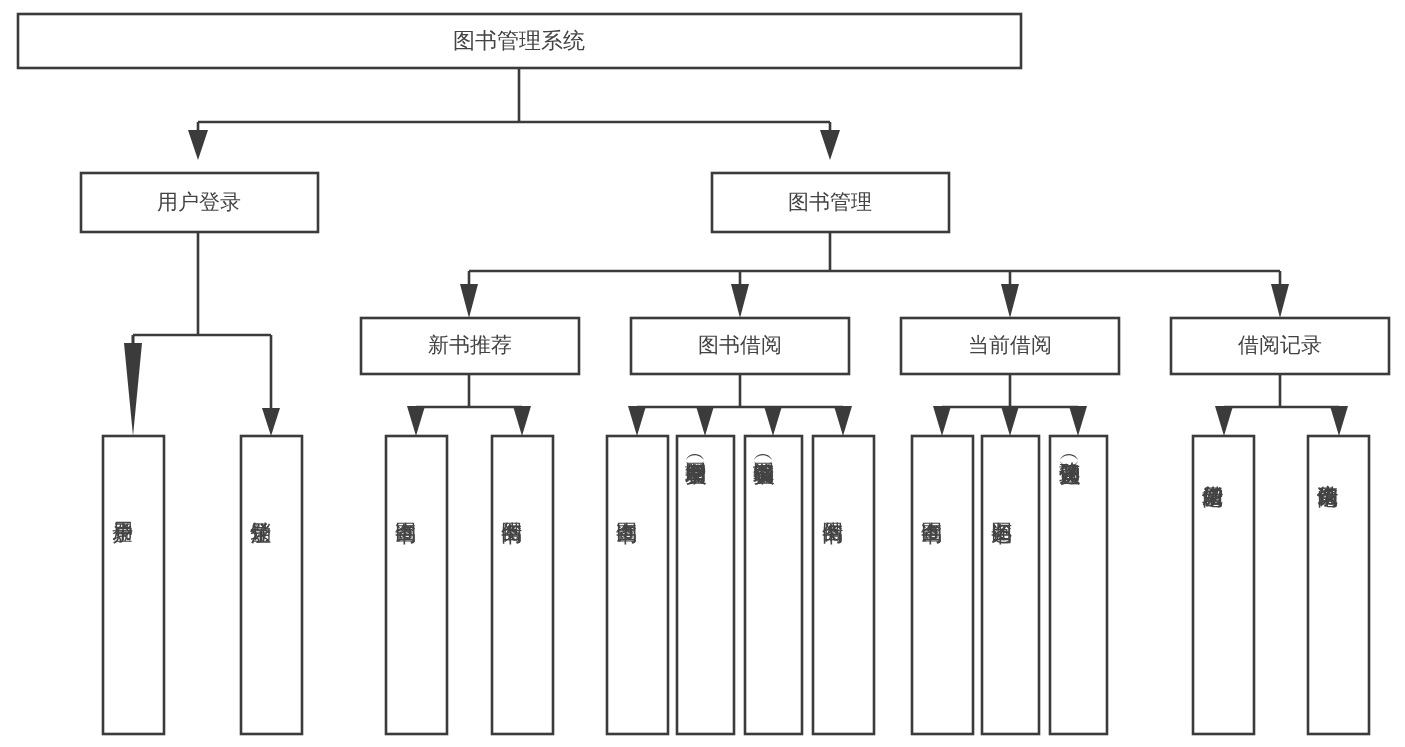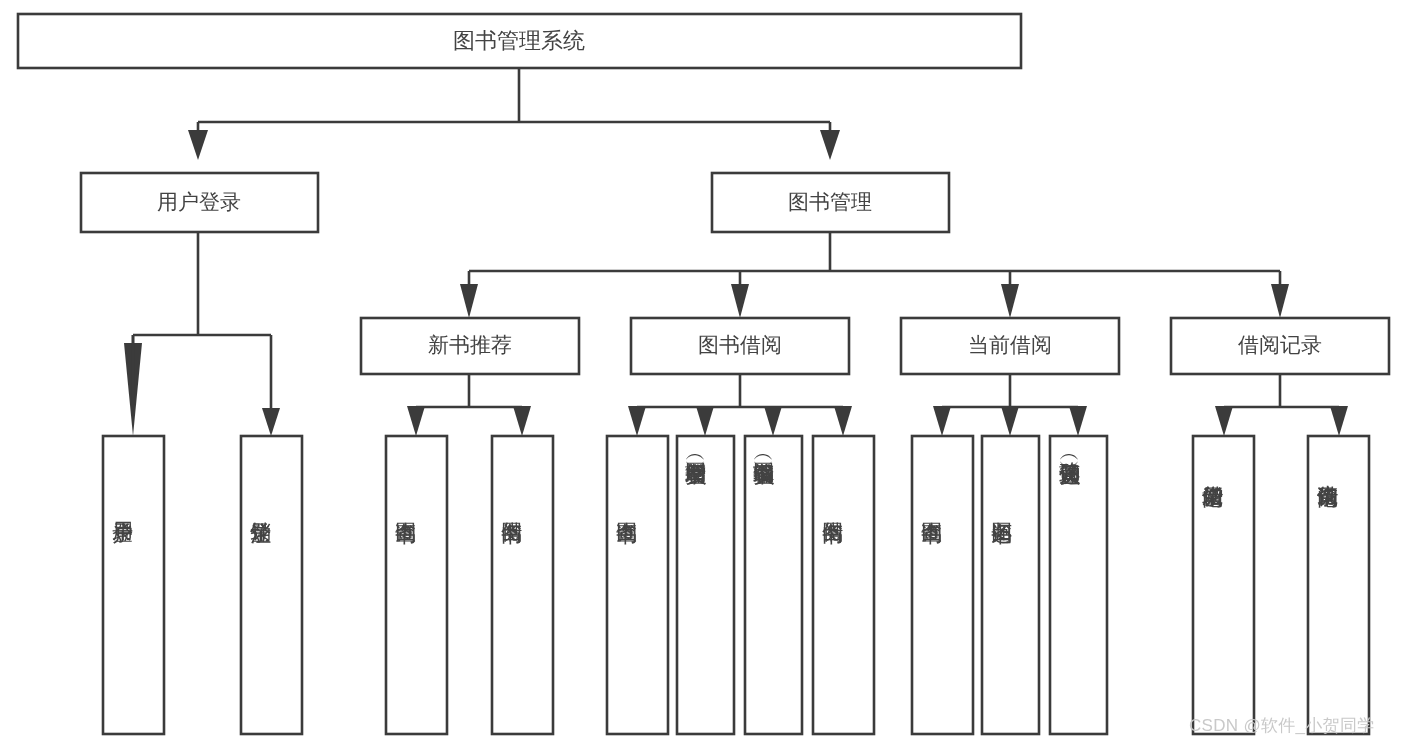--- a/index.html
+++ b/index.html
@@ -220,15 +220,14 @@
   <div class="leaf-label" style="left:753px; top:445px; height:280px;">编辑图书（管理员）</div>
   <div class="leaf-label" style="left:822px; top:505px; height:160px;">借阅图书</div>
 
   <div class="leaf-label" style="left:921px; top:505px; height:160px;">查询图书</div>
   <div class="leaf-label" style="left:991px; top:505px; height:160px;">归还图书</div>
   <div class="leaf-label" style="left:1059px; top:445px; height:280px;">确认归还（管理员）</div>
 
   <div class="leaf-label" style="left:1202px; top:468px; height:215px;">新增借阅记录</div>
   <div class="leaf-label" style="left:1317px; top:468px; height:215px;">查询借阅记录</div>
 
-  <div id="watermark">CSDN @软件_小贺同学</div>
 
 </div>
 
 </body></html>

